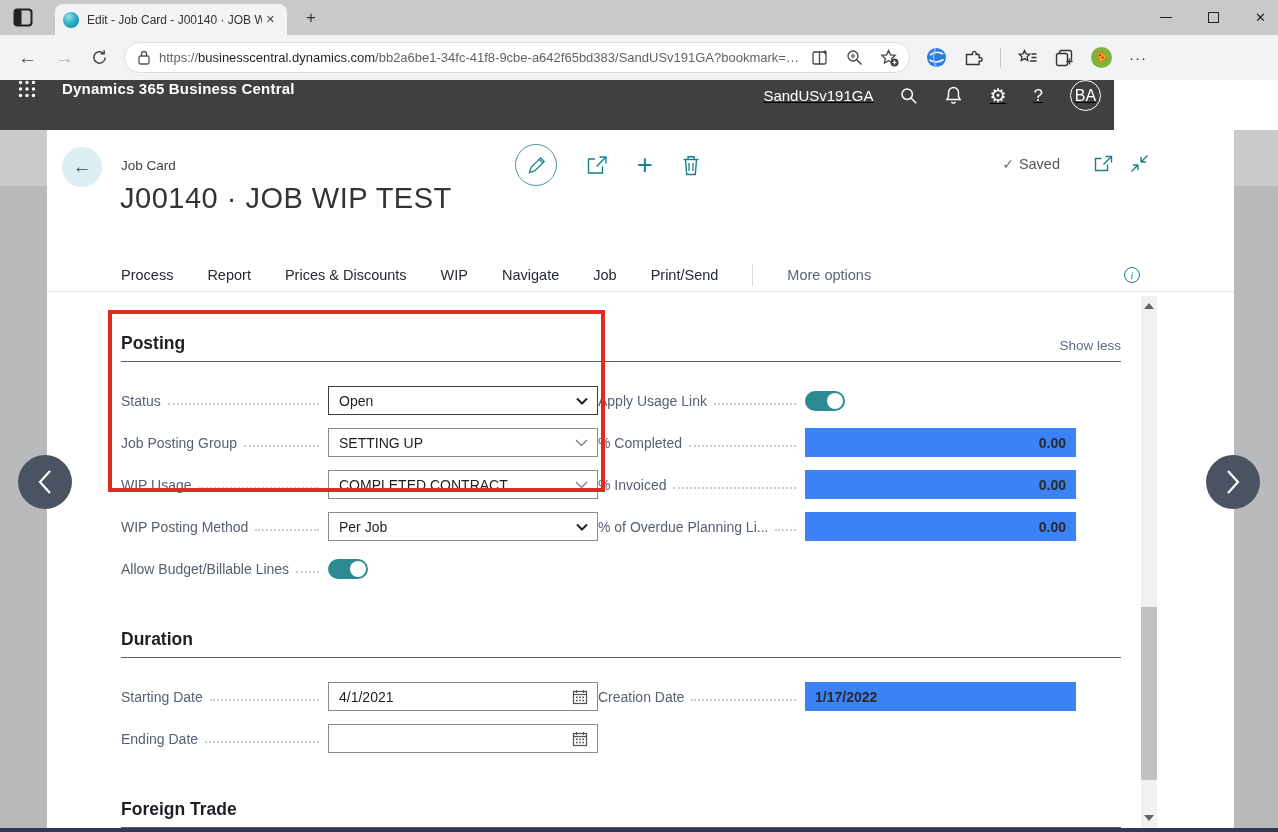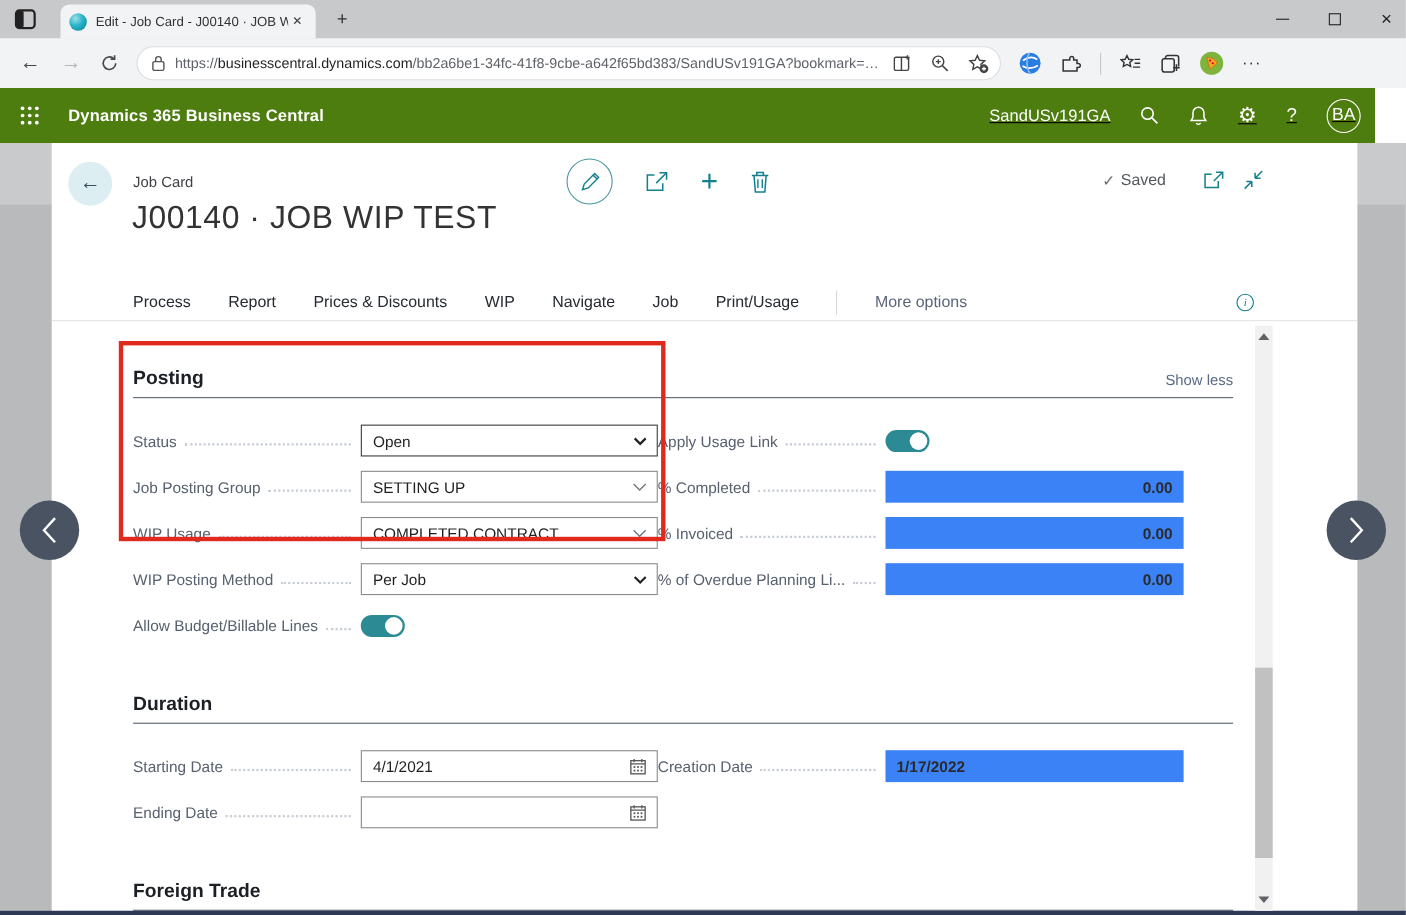--- a/index.html
+++ b/index.html
@@ -34,21 +34,21 @@
   .url-text { flex:1; font-size:13px; white-space:nowrap; overflow:hidden; color:#5f6368; }
   .url-text .host { color:#1f2124; }
   .pill-icons { display:flex; align-items:center; gap:17px; margin-left:8px; }
   .pill-icons > div, .ext-icons > div { cursor:pointer; }
   .ext-icons { display:flex; align-items:center; gap:17px; margin-left:16px; }
   .ext-divider { width:1px; height:20px; background:#c7c8ca; }
   .pizza-badge { width:21px; height:21px; border-radius:50%; background:#7fb43c; display:flex; align-items:center; justify-content:center; }
   .more-dots { font-size:15px; letter-spacing:1px; color:#333; }
 
   
-  .bc-header { position:absolute; left:0; top:80px; width:1250px; height:50px; background:#4d7c0f; display:flex; align-items:center; }
+  .bc-header { position:absolute; left:0; top:80px; width:1114px; height:50px; background:#404040; display:flex; align-items:flex-start; }
   .waffle { margin-left:18px; cursor:pointer; }
   .bc-title { color:#fff; font-size:15px; font-weight:700; margin-left:26px; letter-spacing:0.2px; }
   .bc-right { position:absolute; right:13px; display:flex; align-items:center; gap:27px;text-decoration:underline; }
   .bc-env { color:#fff; font-size:15px; }
   .bc-icon { cursor:pointer; }
   .bc-help { color:#fff; font-size:17px; cursor:pointer; }
   .bc-gear { color:#fff; font-size:19px; line-height:19px; cursor:pointer; }
   .bc-avatar { width:31px; height:31px; border-radius:50%; border:1.5px solid #fff; color:#fff; font-size:16px; display:flex; align-items:center; justify-content:center; cursor:pointer; }
 
   
@@ -320,21 +320,21 @@
       <div class="page-title">J00140 · JOB WIP TEST</div>
     </div>
 
     <div class="ribbon">
       <div class="ribbon-item">Process</div>
       <div class="ribbon-item">Report</div>
       <div class="ribbon-item">Prices &amp; Discounts</div>
       <div class="ribbon-item">WIP</div>
       <div class="ribbon-item">Navigate</div>
       <div class="ribbon-item">Job</div>
-      <div class="ribbon-item">Print/Usage</div>
+      <div class="ribbon-item">Print/Send</div>
       <div class="ribbon-divider"></div>
       <div class="ribbon-more">More options</div>
       <div class="info-btn">i</div>
     </div>
 
     <div class="main">
 
       <div class="section">
         <div class="sec-head">
           <h2>Posting</h2>

